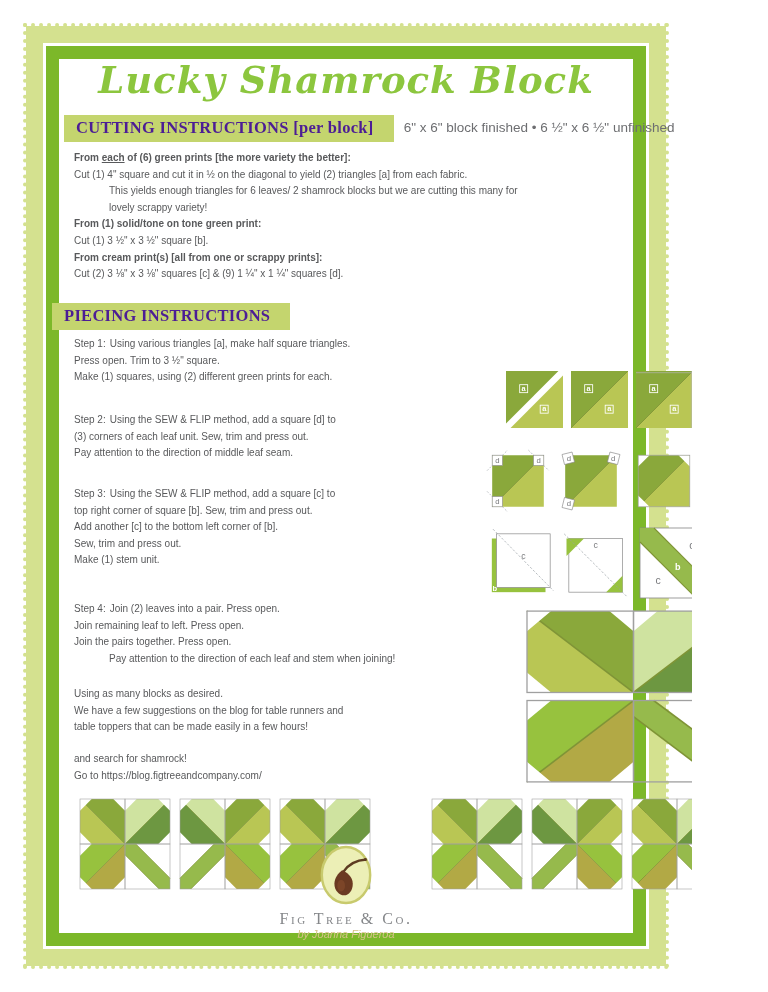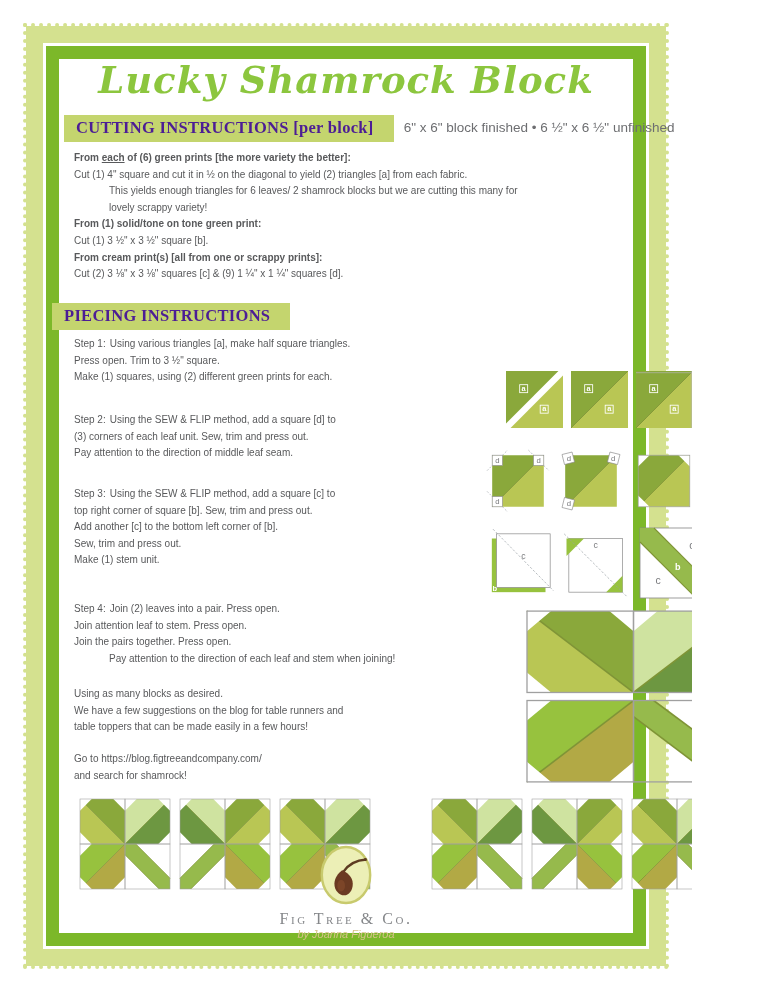--- a/index.html
+++ b/index.html
@@ -107,34 +107,34 @@
   <div class="textblock step3">
     <div><span class="steplabel">Step 3:</span><span>Using the SEW &amp; FLIP method, add a square [c] to</span></div>
     <div>top right corner of square [b]. Sew, trim and press out.</div>
     <div>Add another [c] to the bottom left corner of [b].</div>
     <div>Sew, trim and press out.</div>
     <div>Make (1) stem unit.</div>
   </div>
 
   <div class="textblock step4">
     <div><span class="steplabel">Step 4:</span><span>Join (2) leaves into a pair. Press open.</span></div>
-    <div>Join attention leaf to stem. Press open.</div>
+    <div>Join remaining leaf to left. Press open.</div>
     <div>Join the pairs together. Press open.</div>
     <div class="i">Pay attention to the direction of each leaf and stem when joining!</div>
   </div>
 
   <div class="textblock closing">
     <div>Using as many blocks as desired.</div>
     <div>We have a few suggestions on the blog for table runners and</div>
     <div>table toppers that can be made easily in a few hours!</div>
   </div>
 
   <div class="textblock golink">
+    <div>and search for shamrock!</div>
     <div>Go to https://blog.figtreeandcompany.com/</div>
-    <div>and search for shamrock!</div>
   </div>
 
   <div class="d1">
     <svg width="57" height="57" viewBox="0 0 100 100">
       <polygon class="f-dark" points="0,0 92,0 0,92"></polygon>
       <polygon class="f-light" points="100,8 100,100 8,100"></polygon>
       <rect class="lab-dark" x="24" y="24" width="14" height="14"></rect>
       <text class="lbl-w" x="31" y="35" text-anchor="middle">a</text>
       <rect class="lab-light" x="60" y="60" width="14" height="14"></rect>
       <text class="lbl-w" x="67" y="71" text-anchor="middle">a</text>

